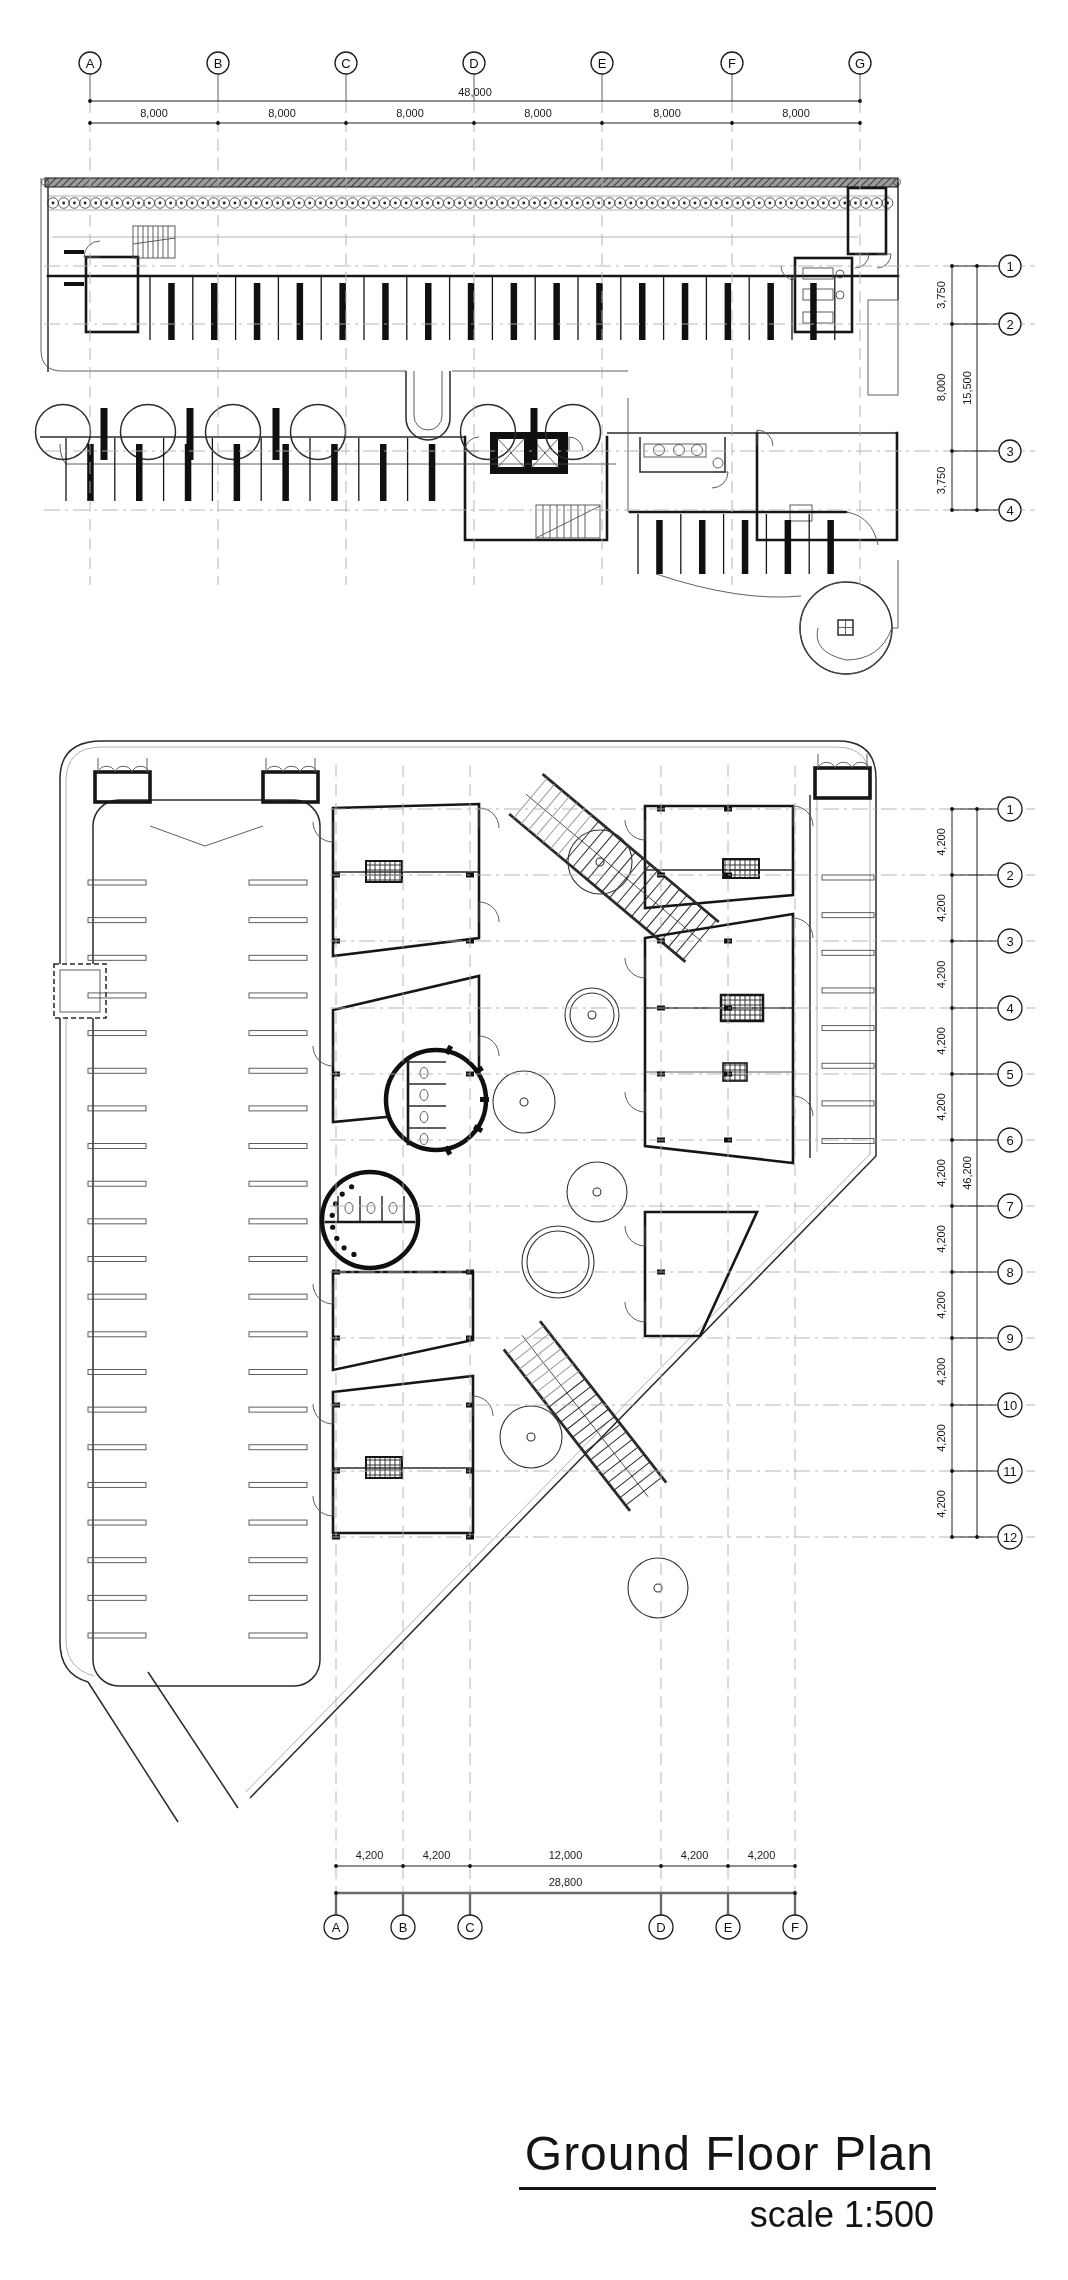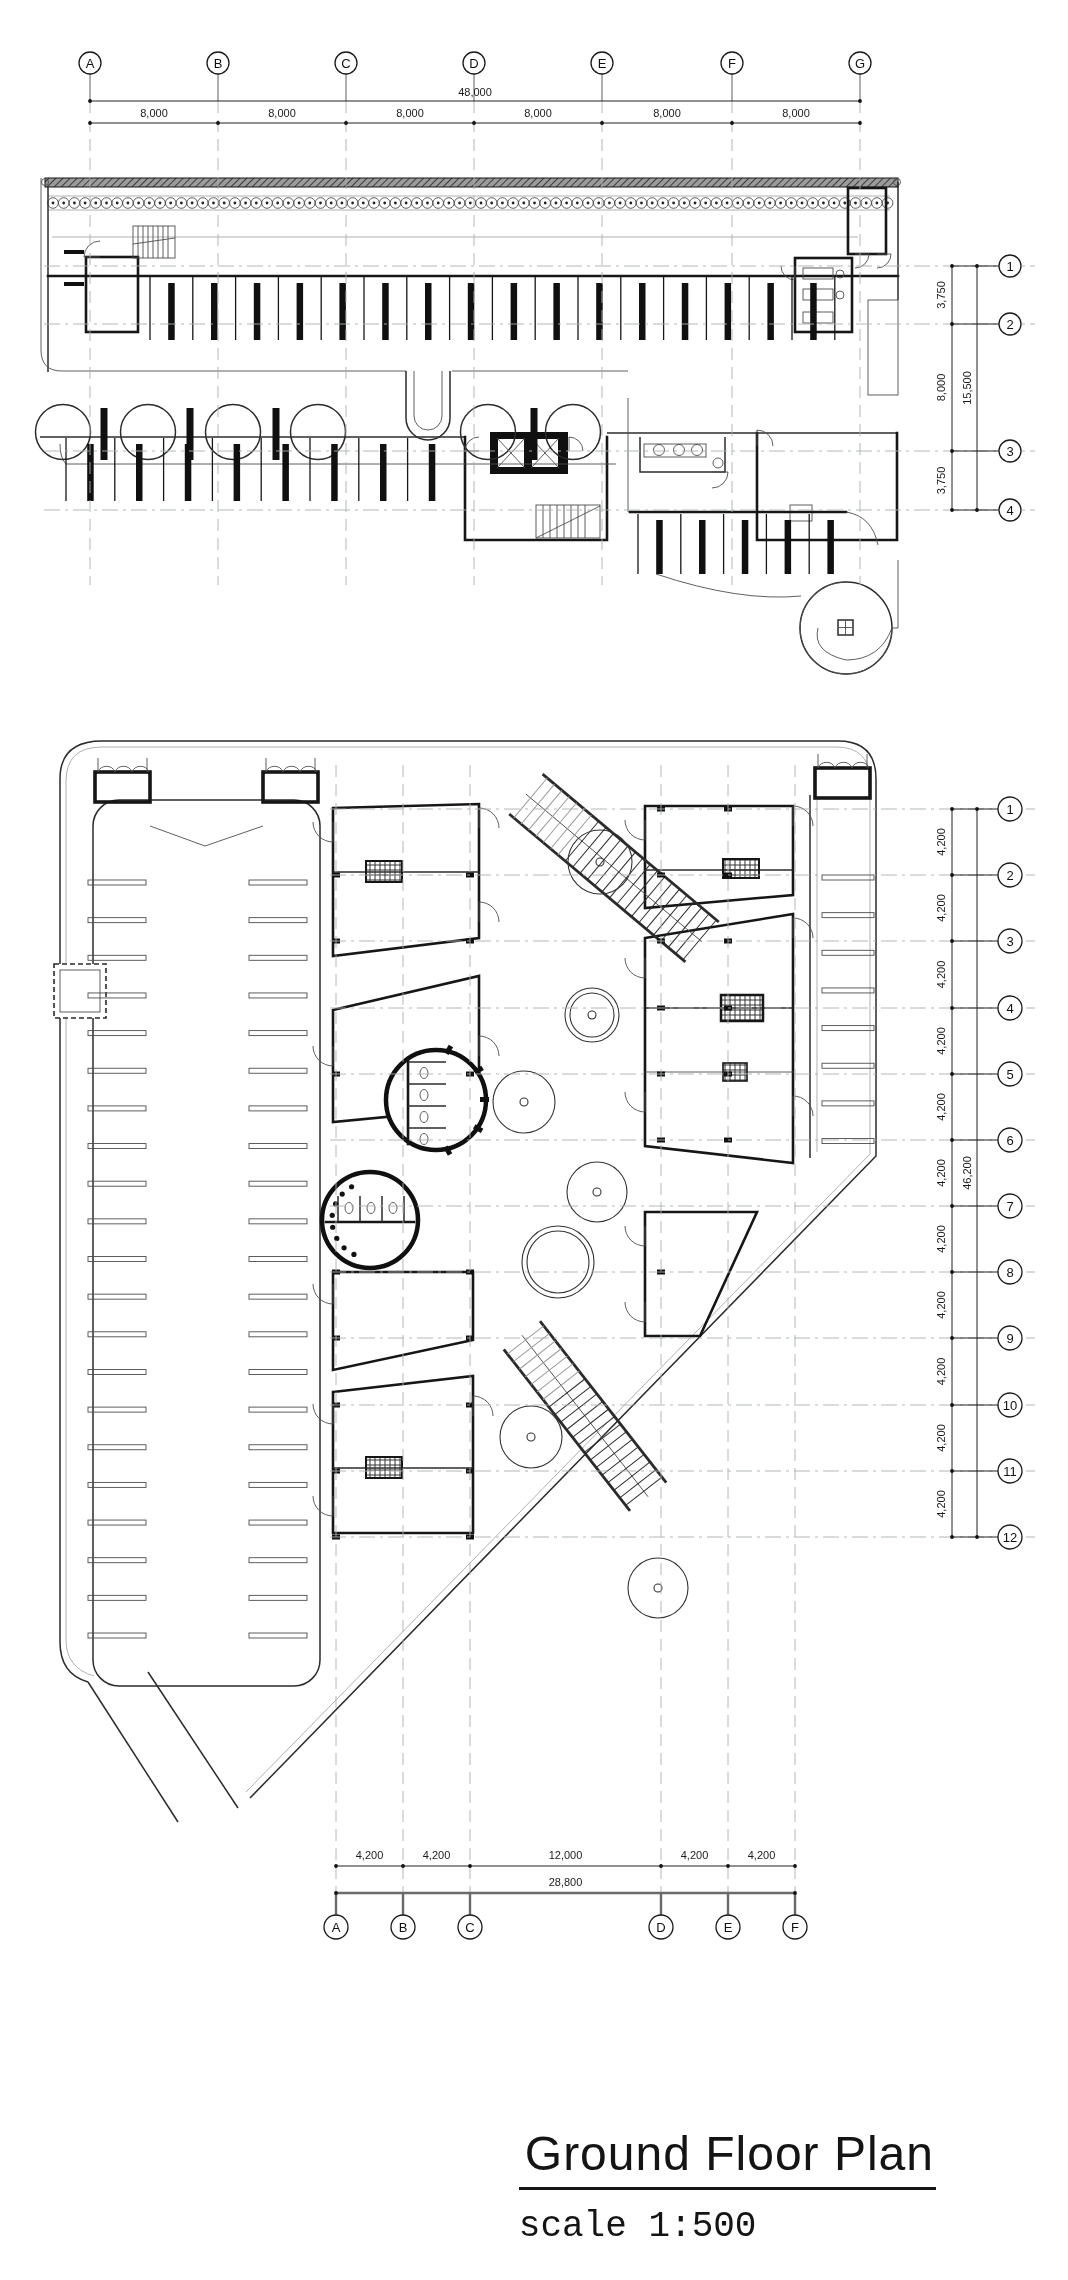--- a/index.html
+++ b/index.html
@@ -8,23 +8,23 @@
   .wall{stroke:#161616;stroke-width:2.6;fill:none;stroke-linecap:square;}
   .wall2{stroke:#161616;stroke-width:3.6;fill:none;}
   .med{stroke:#2b2b2b;stroke-width:1.5;fill:none;}
   .thin{stroke:#4d4d4d;stroke-width:0.9;fill:none;}
   .xthin{stroke:#8f8f8f;stroke-width:0.7;fill:none;}
   .blk{fill:#101010;stroke:none;}
   .dimline{stroke:#222;stroke-width:1;fill:none;}
   .dimtext{font-size:11px;fill:#1a1a1a;}
   .bubtext{font-size:13px;fill:#111;}
   .gridl{stroke:#a9b0b3;stroke-width:0.9;fill:none;}
-  .title-block{position:absolute;right:132px;top:2126px;text-align:left;color:#141414;}
+  .title-block{position:absolute;right:132px;top:2126px;text-align:right;color:#141414;}
   .sheet-title{font-size:48px;letter-spacing:1px;border-bottom:3px solid #141414;padding:0 2px 6px 6px;display:inline-block;}
-  .sheet-scale{font-size:36px;margin-top:16px;padding-right:2px;font-family:Liberation Mono, monospace;}
+  .sheet-scale{font-size:36px;margin-top:4px;padding-right:2px;}
 </style>
 </head>
 <body>
 
 <svg id="plan-svg" width="1068" height="2280" viewBox="0 0 1068 2280">
   <defs>
     <pattern id="xh" width="5" height="5" patternUnits="userSpaceOnUse">
       <path d="M0,0H5M0,0V5M0,5H5M5,0V5" stroke="#333" stroke-width="1" fill="none"></path>
     </pattern>
     <pattern id="wallhatch" width="5" height="9" patternUnits="userSpaceOnUse" patternTransform="rotate(45)">

